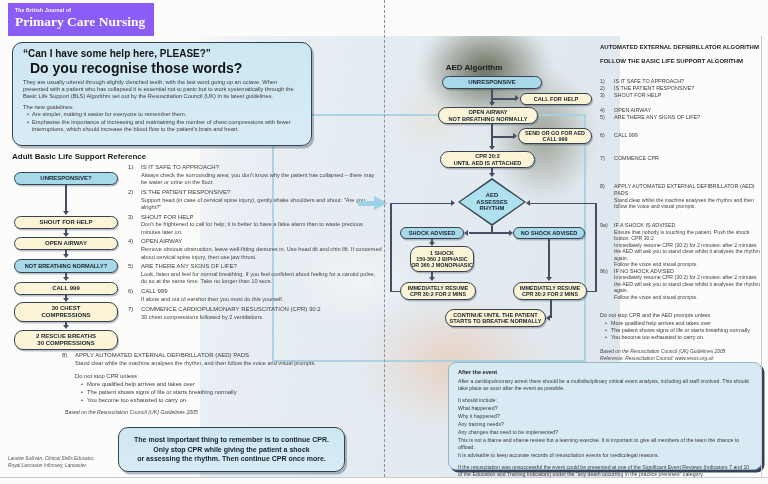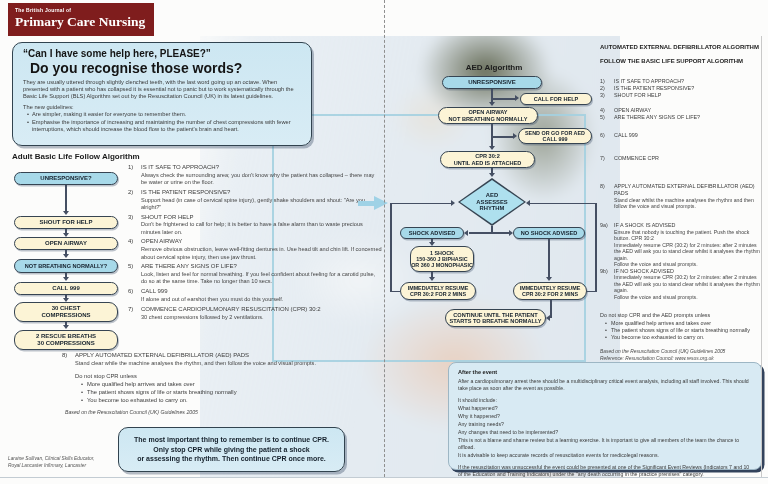--- a/index.html
+++ b/index.html
@@ -1,20 +1,20 @@
 <!DOCTYPE html>
 <html><head>
 <meta charset="utf-8">
 <style>
   html,body{margin:0;padding:0;background:#ffffff;}
   .page{position:relative;width:768px;height:484px;background:#fcfcfb;overflow:hidden;
         font-family:"Liberation Sans",sans-serif;color:#3c3c3c;}
   .abs{position:absolute;}
   
-  .hdr-blue{left:8px;top:3px;width:146px;height:33px;background:#7f1d1d;color:#fff;
+  .hdr-blue{left:8px;top:3px;width:146px;height:33px;background:#8b5cf6;color:#fff;
             padding:4px 0 0 7px;box-sizing:border-box;}
   .hdr-blue-small{font-size:5px;font-weight:bold;letter-spacing:.2px;}
   .hdr-blue-name{font-family:"Liberation Serif",serif;font-weight:bold;font-size:13.5px;margin-top:1px;}
   .hdr-gray{left:154px;top:3px;width:608px;height:33px;background:#b5b0ab;color:#efede9;
             font-family:"Liberation Serif",serif;font-size:17px;letter-spacing:2.5px;
             line-height:33px;padding-left:30px;box-sizing:border-box;white-space:nowrap;overflow:hidden;}
   
   .photo{left:200px;top:36px;width:420px;height:441px;overflow:hidden;z-index:1;}
   .photo-blobs{position:absolute;inset:-12px;filter:blur(6px);
     background:
@@ -57,21 +57,21 @@
   .credit{left:8px;top:456px;font-size:4.8px;font-style:italic;color:#555;line-height:1.4;z-index:4;}
   
   .node{position:absolute;border:1.5px solid #364452;border-radius:9px;display:flex;align-items:center;
         justify-content:center;text-align:center;font-weight:bold;font-size:6px;line-height:1.15;
         white-space:pre-line;box-sizing:border-box;box-shadow:1px 1.5px 0 rgba(40,60,90,.3);color:#16222e;}
   .nblue{background:#a7d9e9;}
   .ncream{background:#fcf4d6;}
   .f56{font-size:5.6px;} .f54{font-size:5.4px;}
   .bls{left:14px;top:170px;width:104px;height:185px;z-index:4;}
   .aed{left:388px;top:60px;width:212px;height:272px;z-index:4;}
-  .aed-title{left:388px;top:63px;width:212px;text-align:center;font-size:8px;font-weight:bold;color:#1c1c1c;z-index:4;}
+  .aed-title{left:368px;top:63px;width:212px;text-align:center;font-size:8px;font-weight:bold;color:#1c1c1c;z-index:4;}
   .vl{position:absolute;width:1.5px;background:#454f63;}
   .hl{position:absolute;height:1.5px;background:#454f63;}
   .ah{position:absolute;width:0;height:0;border:3px solid transparent;}
   .ah.d{border-top:4.5px solid #454f63;border-bottom:none;}
   .ah.r{border-left:4.5px solid #454f63;border-right:none;}
   .ah.l{border-right:4.5px solid #454f63;border-left:none;}
   .dia-o{position:absolute;left:70px;top:118px;width:68px;height:48px;background:#364452;
          clip-path:polygon(50% 0,100% 50%,50% 100%,0 50%);}
   .dia-i{position:absolute;inset:2px;background:#aee0ee;clip-path:polygon(50% 0,100% 50%,50% 100%,0 50%);
          display:flex;align-items:center;justify-content:center;text-align:center;
@@ -124,21 +124,21 @@
     <div class="ibody">They are usually uttered through slightly clenched teeth, with the last word going up an octave. When presented with a patient who has collapsed it is essential not to panic but to work systematically through the Basic Life Support (BLS) Algorithm set out by the Resuscitation Council (UK) in its latest guidelines.</div>
     <div class="ibody mt3">The new guidelines:</div>
     <div class="ibull">
         <span>Are simpler, making it easier for everyone to remember them.</span>
       </div>
     <div class="ibull">
         <span>Emphasise the importance of increasing and maintaining the number of chest compressions with fewer interruptions, which should increase the blood flow to the patient's brain and heart.</span>
       </div>
   </div>
 
-  <div class="abs h-bls">Adult Basic Life Follow Algorithm</div>
+  <div class="abs h-bls">Adult Basic Life Support Reference</div>
 
   <div class="abs bls">
     <div class="node nblue" style="left:0;top:2px;width:104px;height:13px">UNRESPONSIVE?</div>
     <div class="node ncream" style="left:0;top:46px;width:104px;height:13px">SHOUT FOR HELP</div>
     <div class="node ncream" style="left:0;top:67px;width:104px;height:13px">OPEN AIRWAY</div>
     <div class="node nblue f56" style="left:0;top:89px;width:104px;height:14px">NOT BREATHING NORMALLY?</div>
     <div class="node ncream" style="left:0;top:112px;width:104px;height:13px">CALL 999</div>
     <div class="node ncream" style="left:0;top:132px;width:104px;height:20px">30 CHEST
 COMPRESSIONS</div>
     <div class="node ncream" style="left:0;top:160px;width:104px;height:20px">2 RESCUE BREATHS

